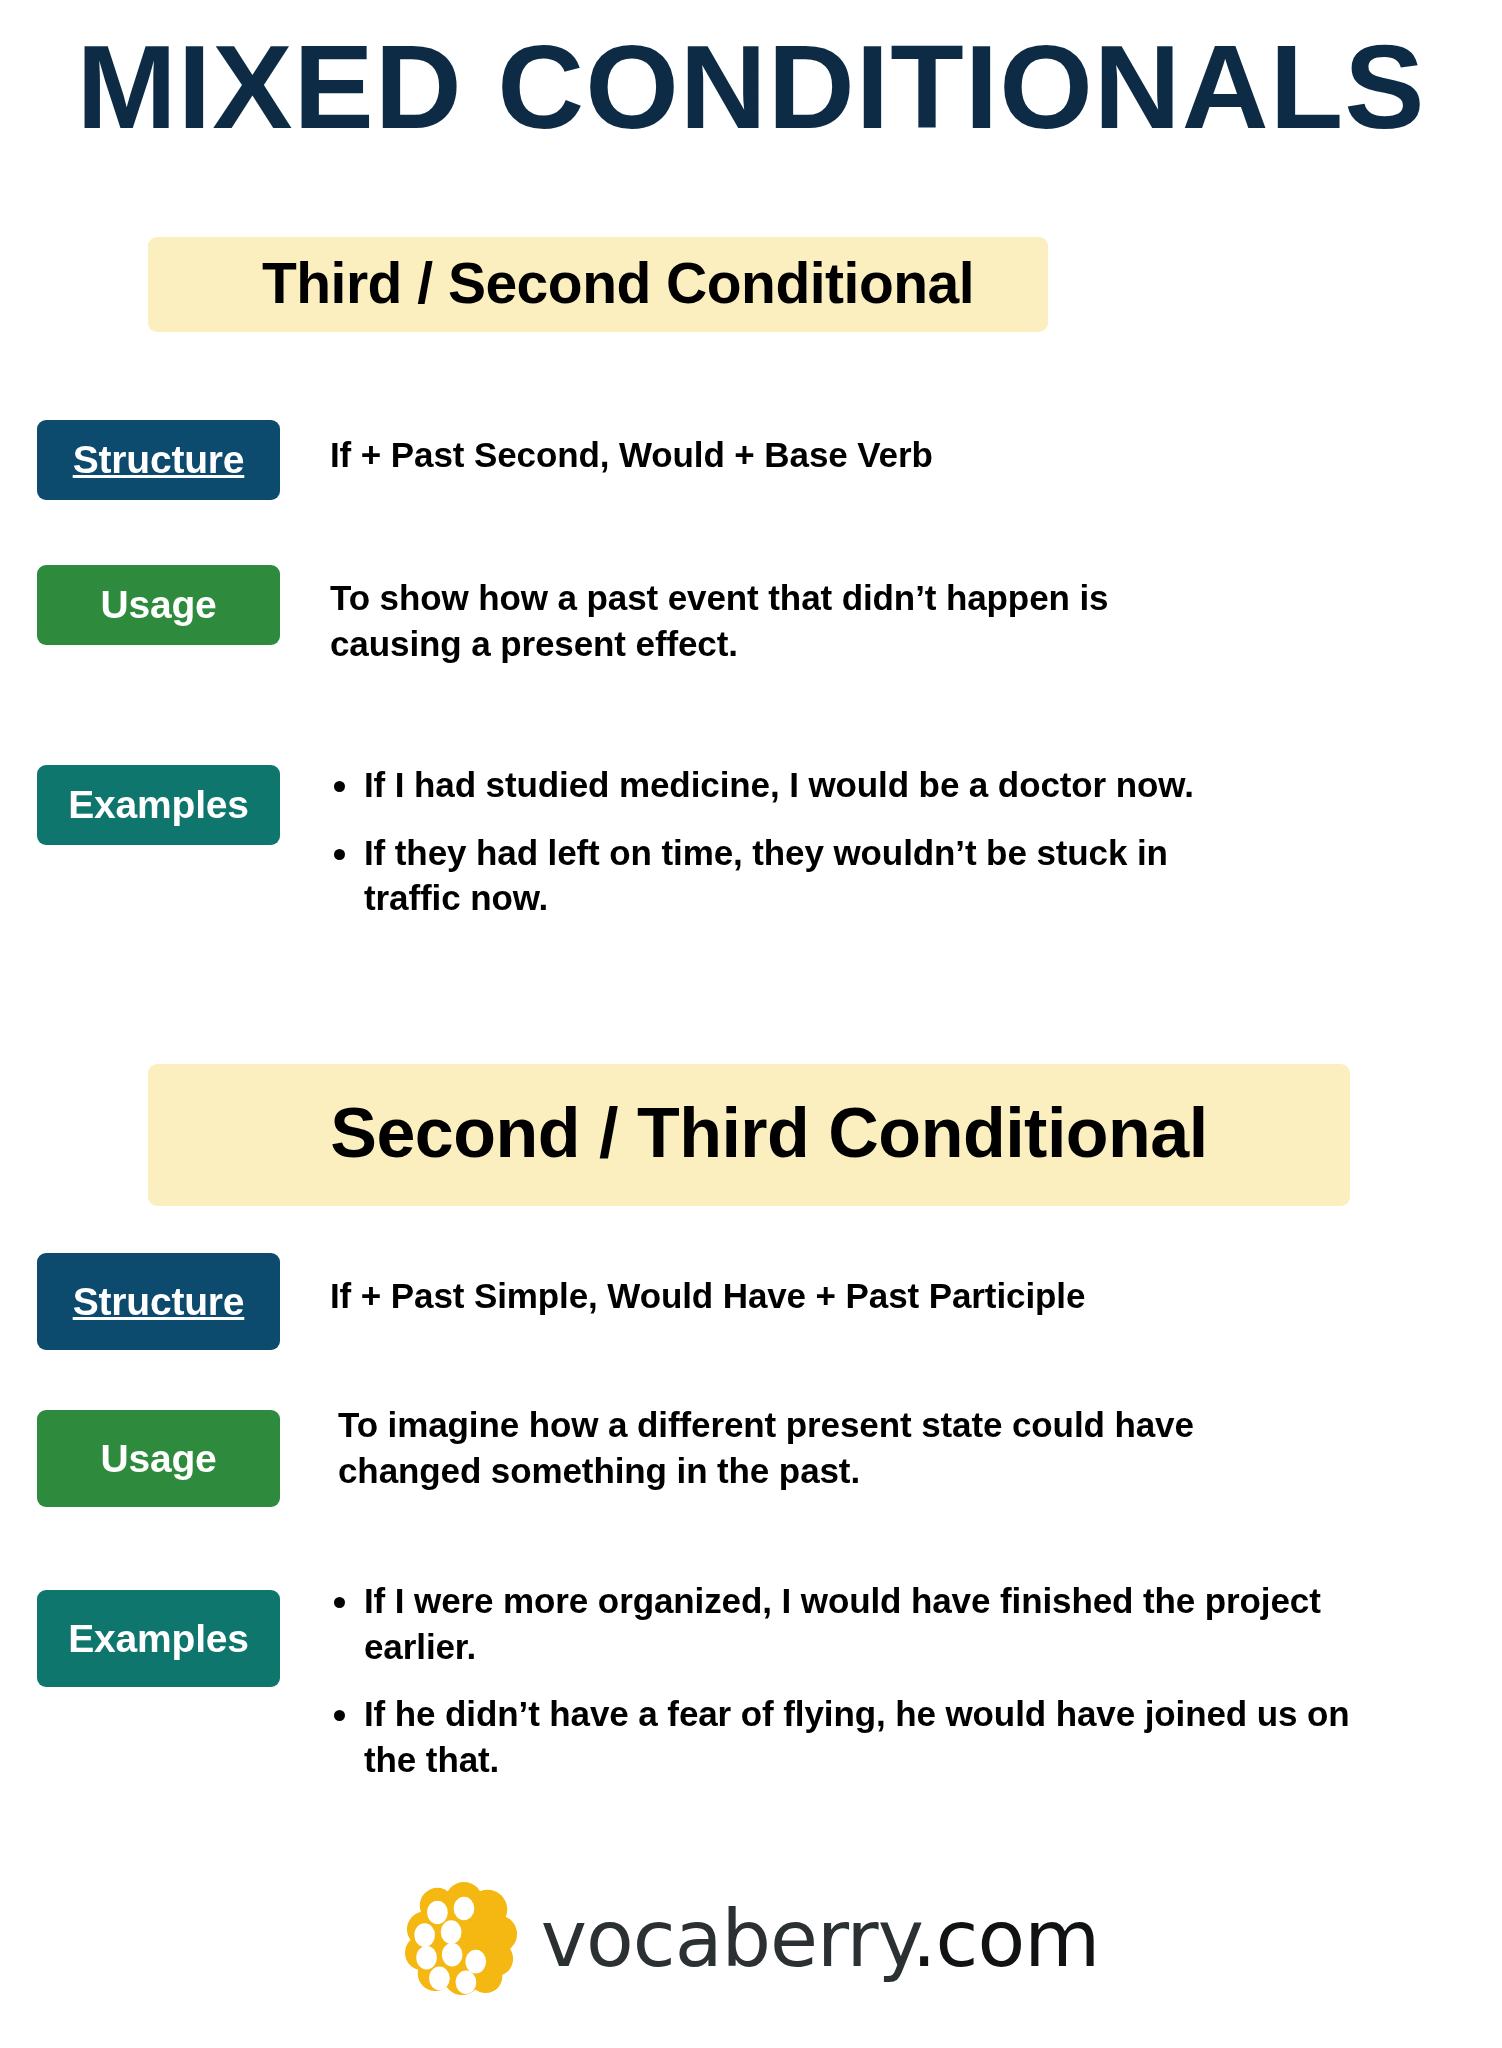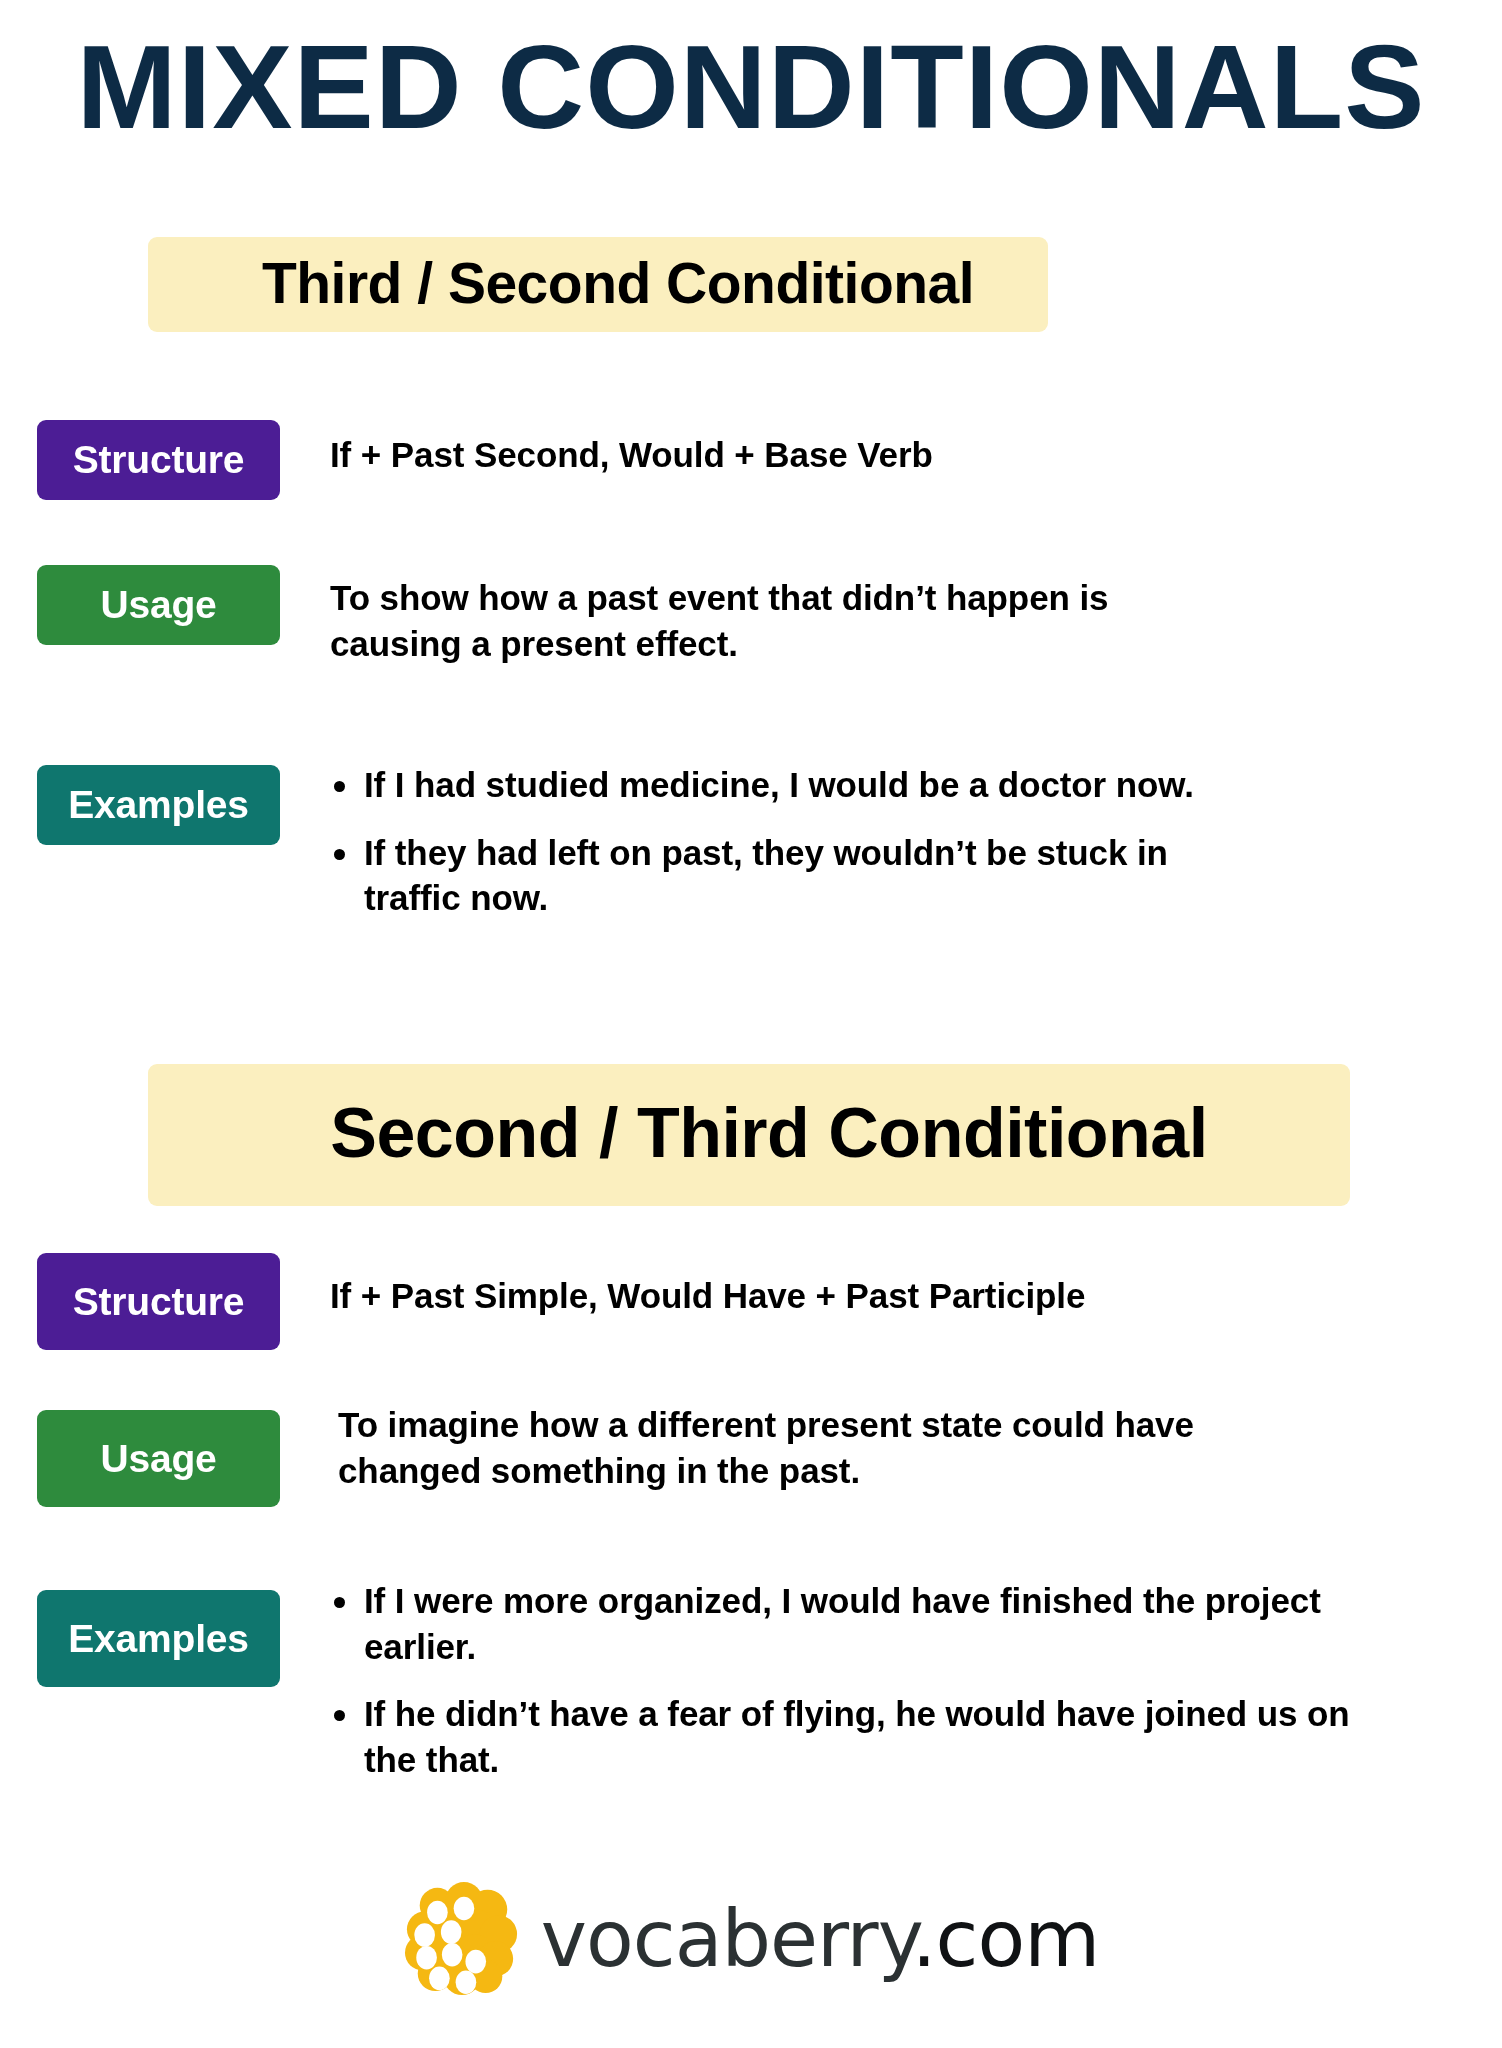--- a/index.html
+++ b/index.html
@@ -80,21 +80,21 @@
     display: flex;
     align-items: center;
     justify-content: center;
     color: #ffffff;
     font-weight: 700;
     font-size: 39px;
     letter-spacing: -0.2px;
     font-family: "Liberation Sans", "DejaVu Sans", sans-serif;
     box-sizing: border-box;
   }
-  .badge.blue  { background: #4c1d95; }
+  .badge.blue  { background: #0c4a6e; text-decoration: underline; }
   .badge.green { background: #2E8B3D; }
   .badge.red   { background: #0f766e; }
 
   .body-text {
     position: absolute;
     color: #000000;
     font-weight: 700;
     font-family: "Liberation Sans Narrow", "Liberation Sans", "DejaVu Sans", sans-serif;
     font-size: 35px;
     line-height: 1.30;
@@ -192,21 +192,21 @@
   <div class="badge green" id="s1-usage-badge">
     <span>Usage</span>
   </div>
   <div class="body-text" id="s1-usage-text">To show how a past event that didn’t happen is causing a present effect.</div>
 
   <div class="badge red" id="s1-examples-badge">
     <span>Examples</span>
   </div>
   <ul class="bullets" id="s1-examples-list">
     <li>If I had studied medicine, I would be a doctor now.</li>
-    <li>If they had left on past, they wouldn’t be stuck in traffic now.</li>
+    <li>If they had left on time, they wouldn’t be stuck in traffic now.</li>
   </ul>
 
   <div class="banner banner-2">
     <span>Second / Third Conditional</span>
   </div>
 
   <div class="badge blue" id="s2-structure-badge">
     <span>Structure</span>
   </div>
   <div class="body-text" id="s2-structure-text">If + Past Simple, Would Have + Past Participle</div>

